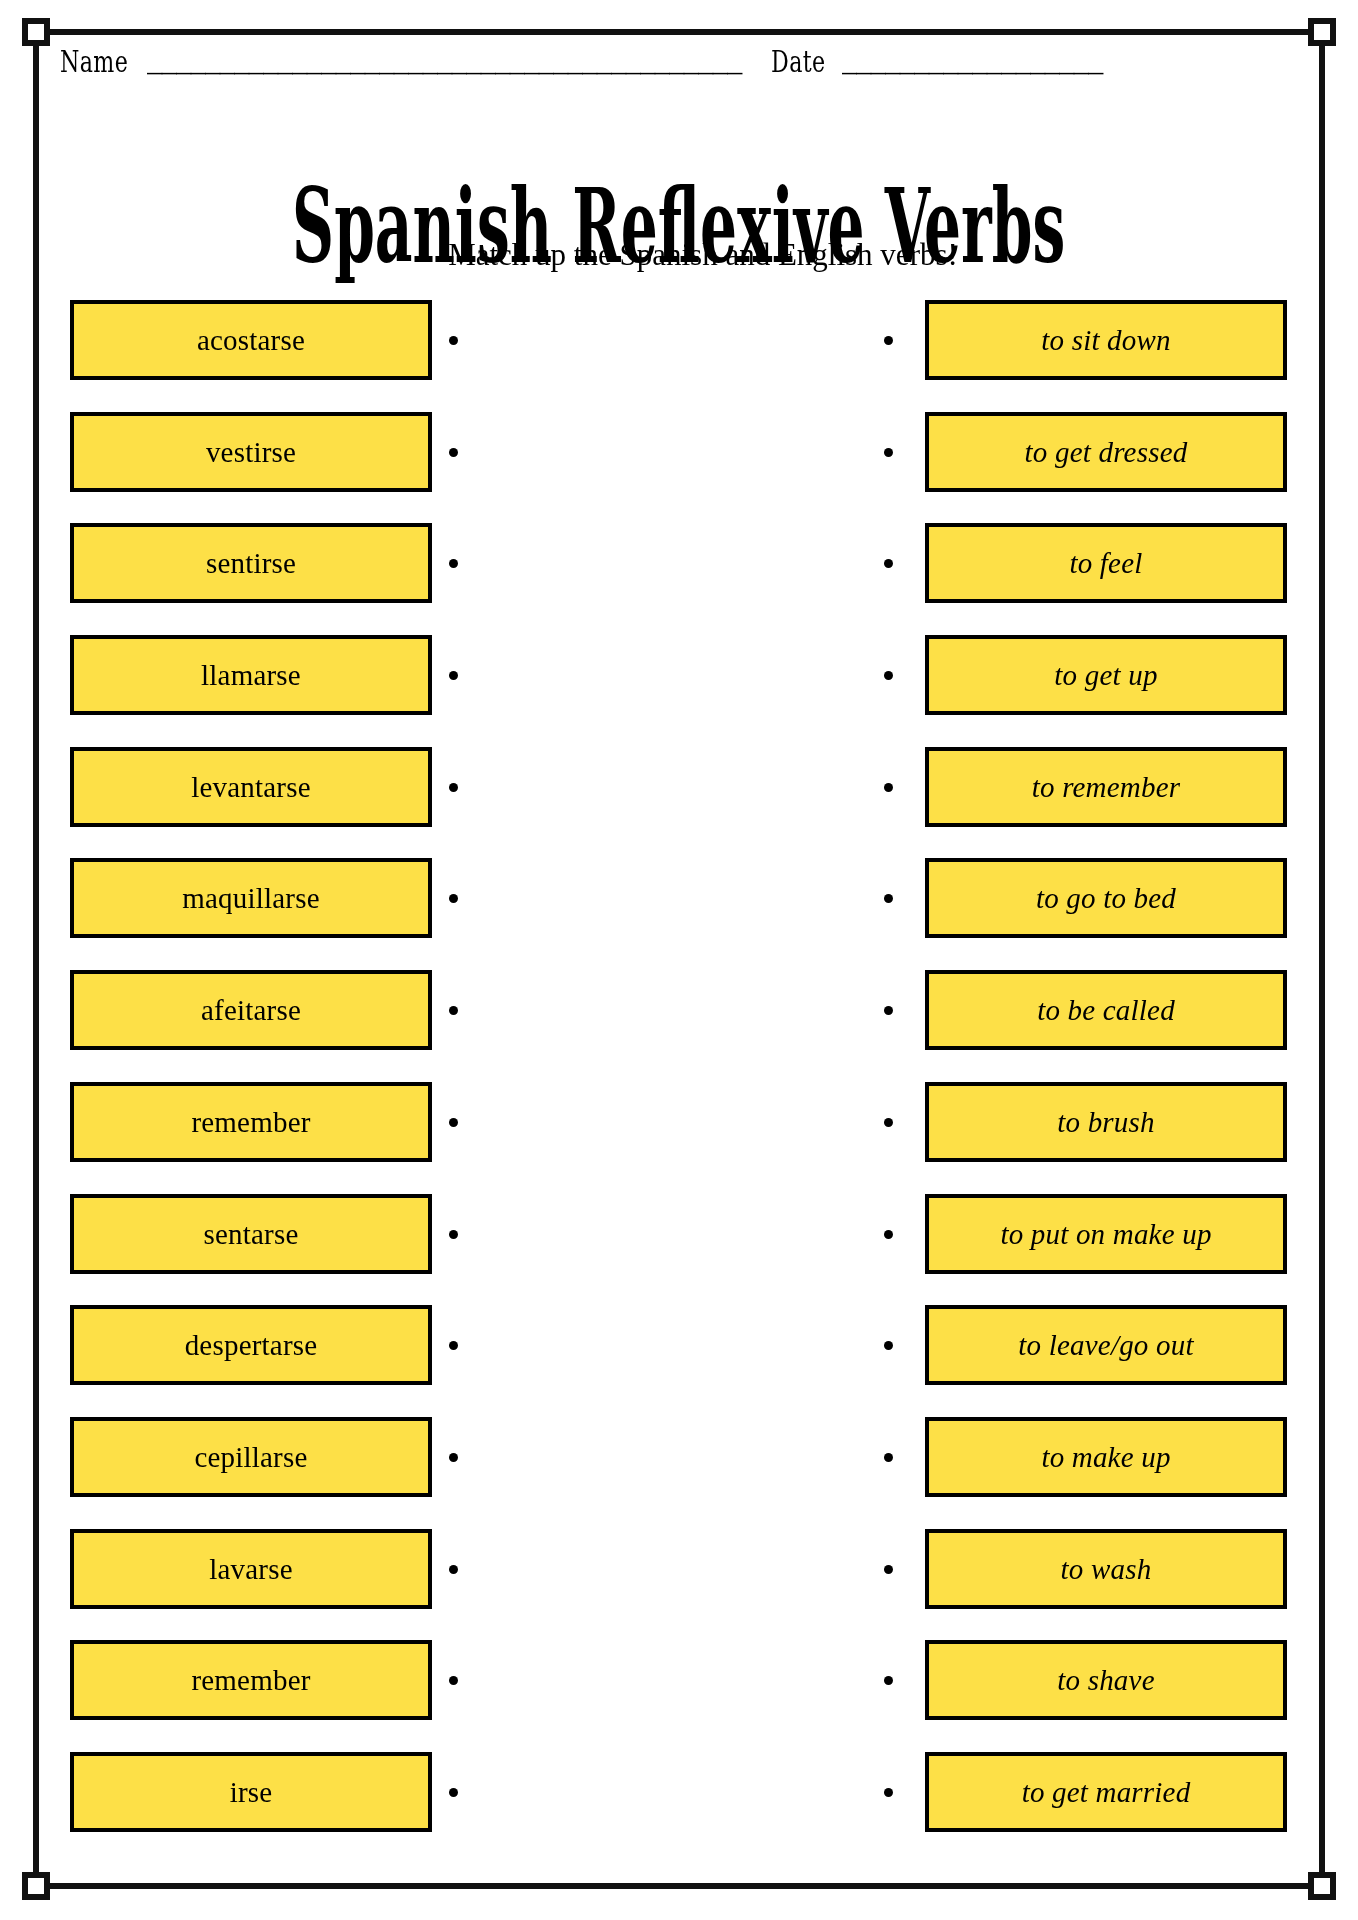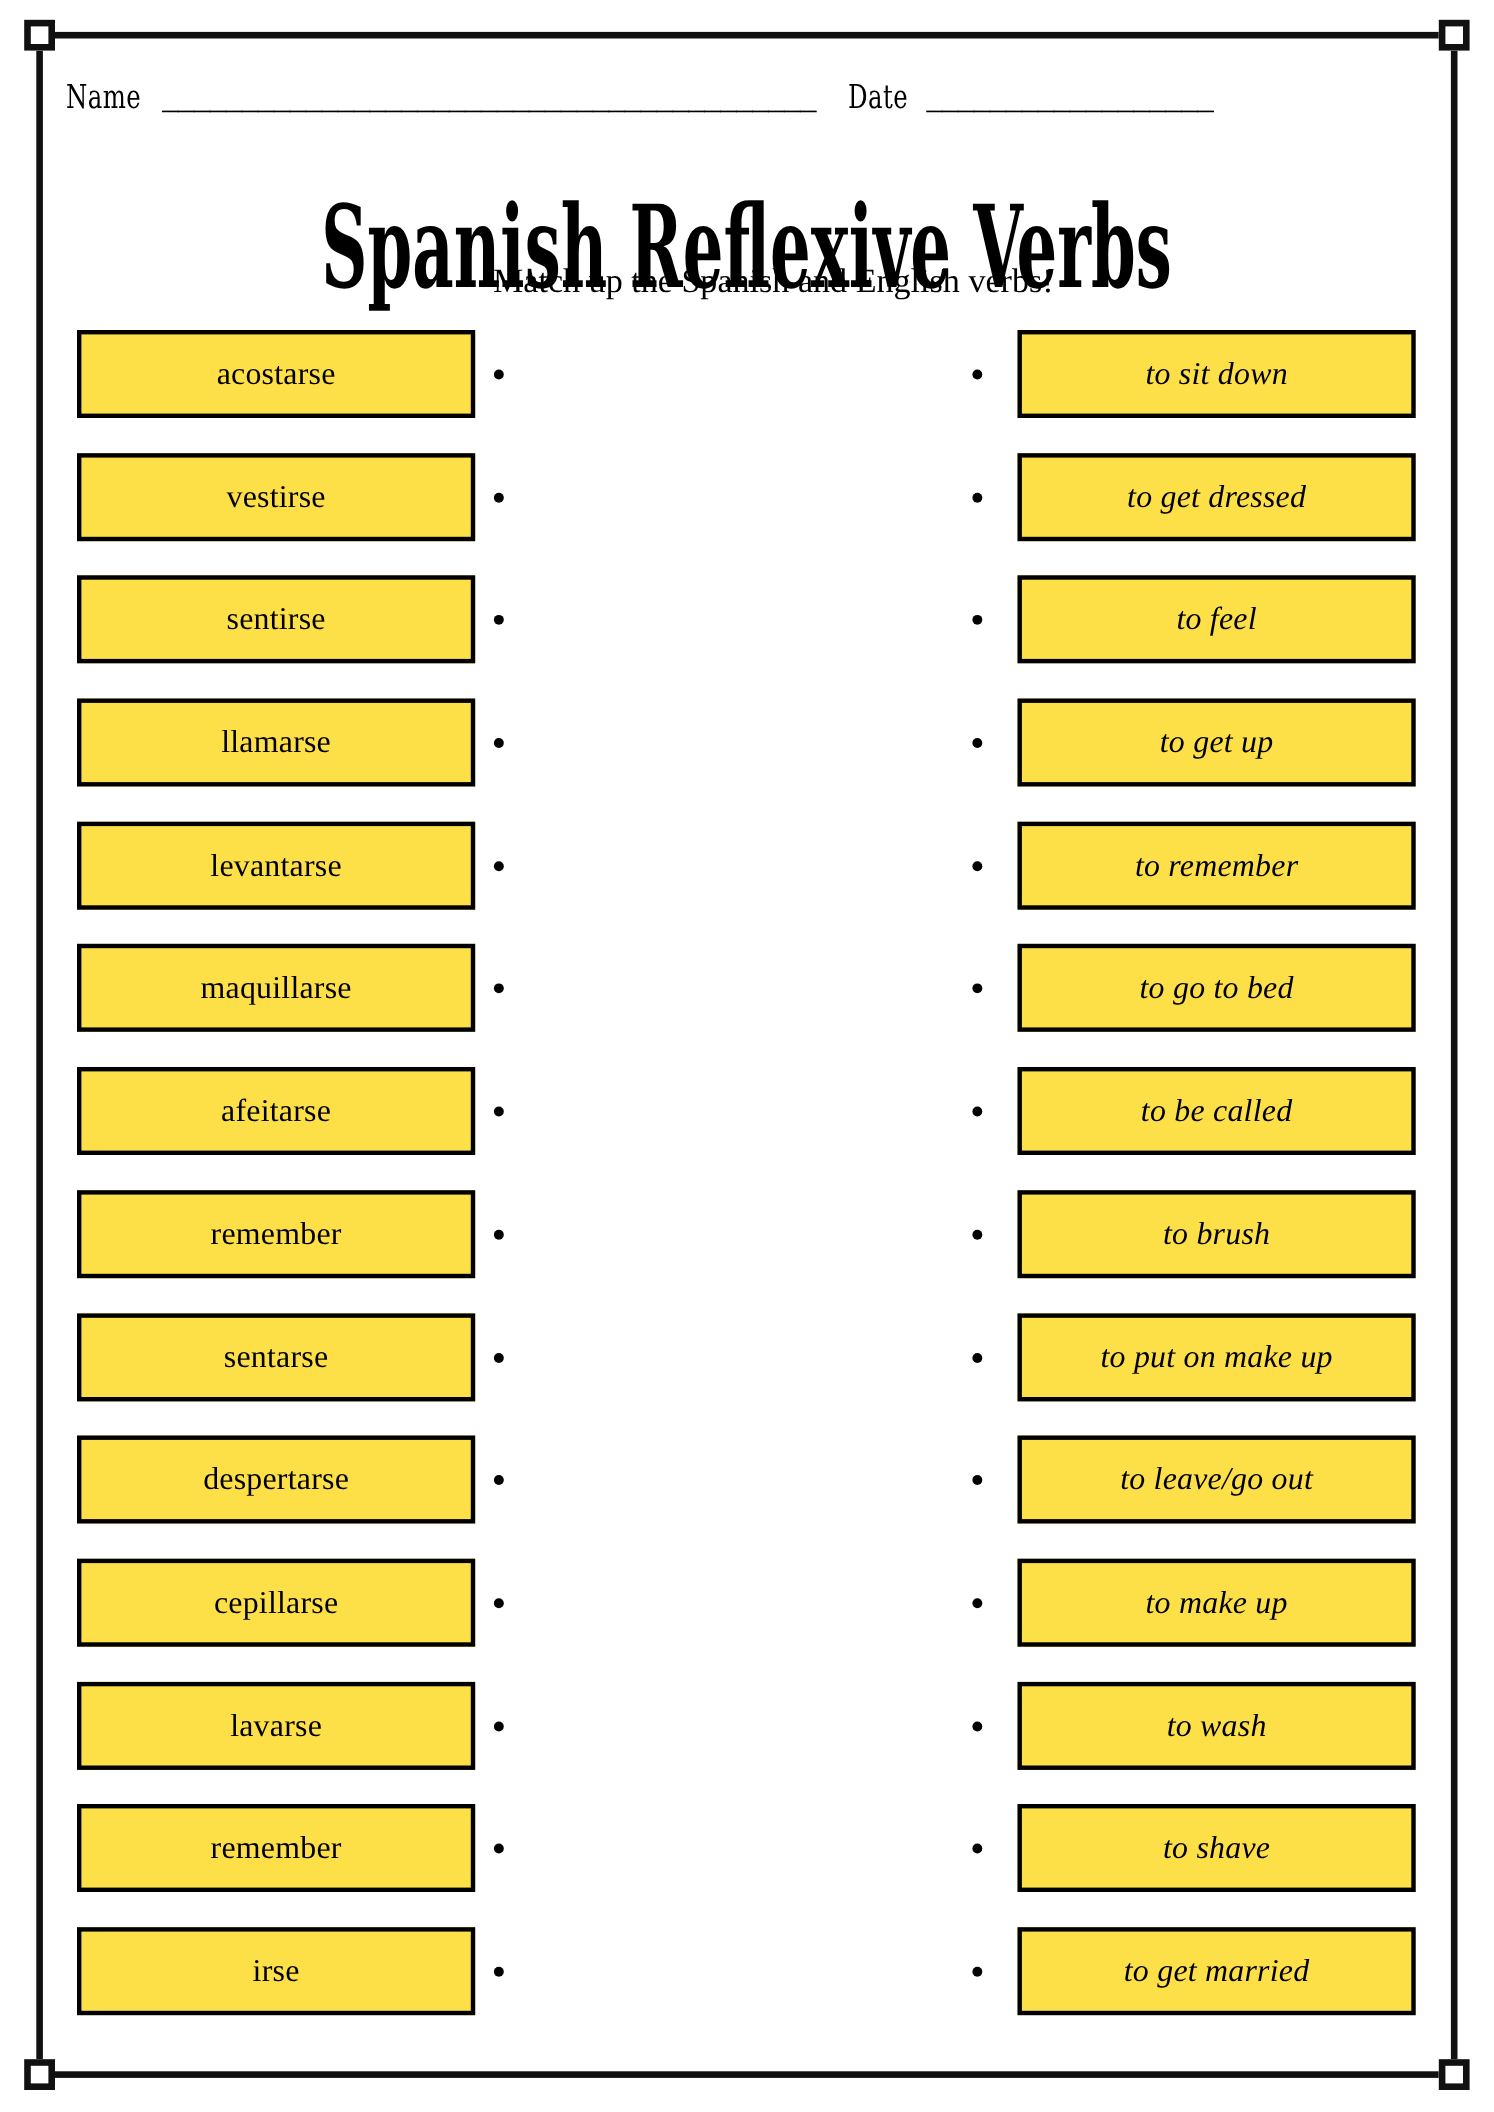--- a/index.html
+++ b/index.html
@@ -49,25 +49,25 @@
   .f-top    { left: 50px;  top: 29px;   width: 1258px; }
   .f-bottom { left: 50px;  top: 1883px; width: 1258px; }
   
   .f-left   { left: 33px;  top: 46px;   height: 1826px; }
   .f-right  { left: 1319px;top: 46px;   height: 1826px; }
 
   
   .header-row {
     position: absolute;
     left: 60px;
-    top: 60px;
+    top: 44px;
     width: 1240px;
     height: 46px;
     display: flex;
-    align-items: flex-end;
+    align-items: flex-start;
     white-space: nowrap;
   }
   .hdr-label {
     font-family: "DejaVu Serif Condensed", "DejaVu Serif", "Liberation Serif", serif;
     font-size: 30px;
     letter-spacing: 0.5px;
     transform: scaleX(0.82);
     transform-origin: left bottom;
     display: inline-block;
   }

